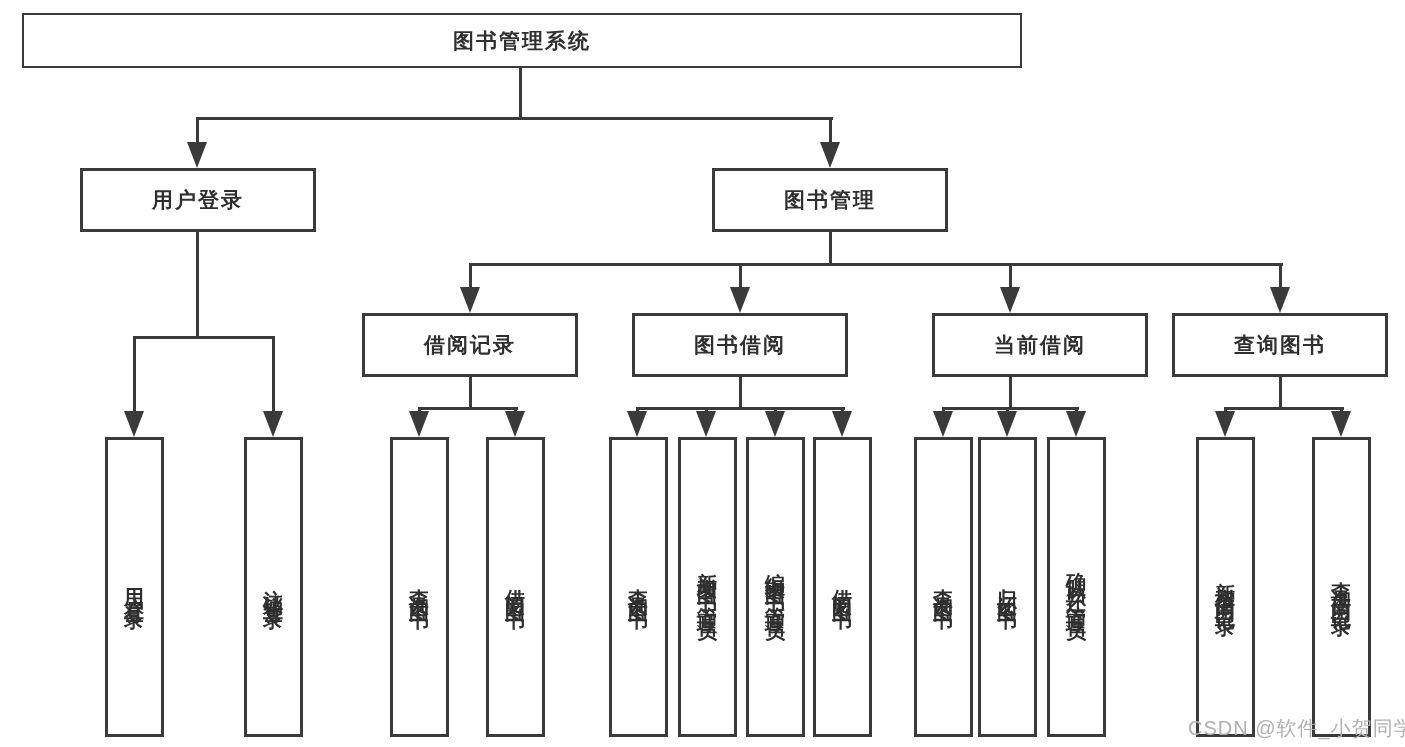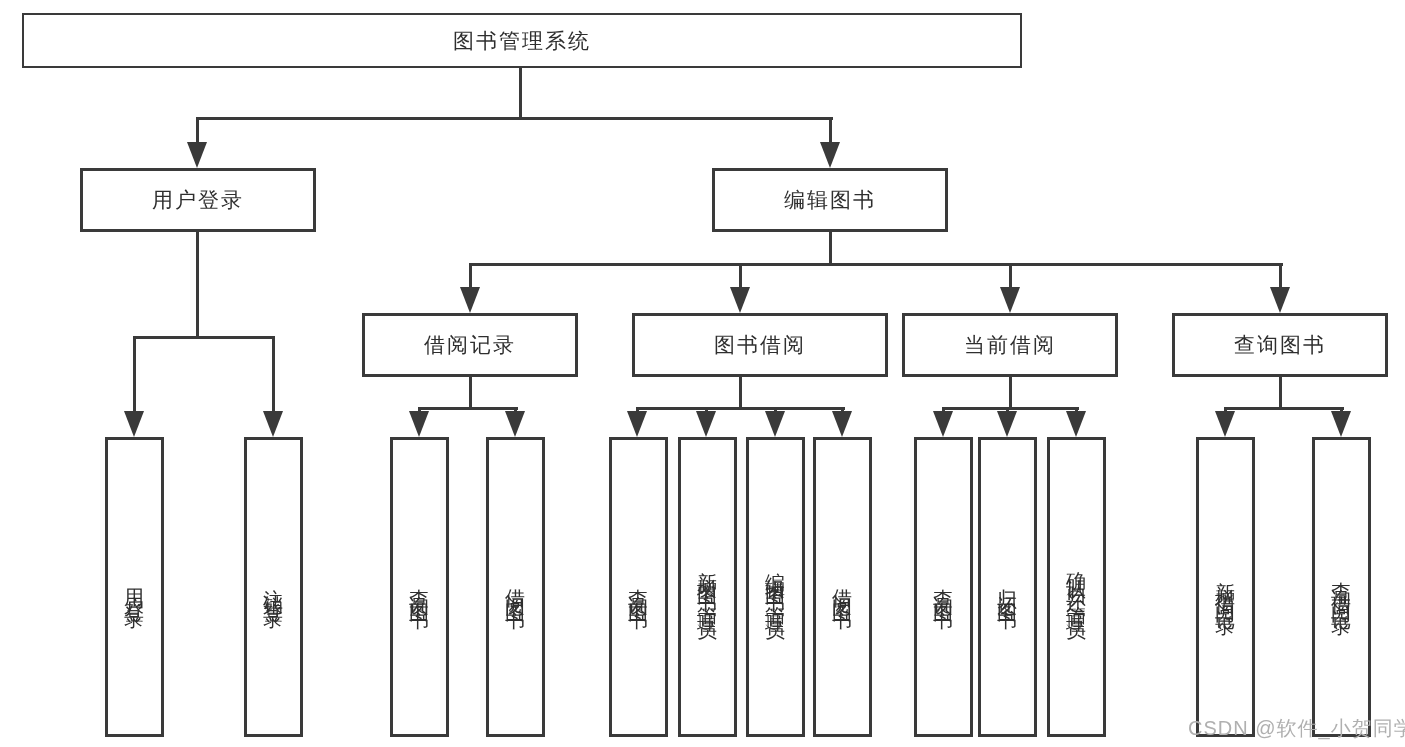--- a/index.html
+++ b/index.html
@@ -2,21 +2,21 @@
 <html><head>
 <meta charset="utf-8">
 <style>
   html,body{margin:0;padding:0;background:#ffffff;}
   #canvas{
     position:relative;width:1405px;height:747px;background:#ffffff;overflow:hidden;
     font-family:"Liberation Sans","DejaVu Sans",sans-serif;
   }
   .box{
     position:absolute;box-sizing:border-box;background:#ffffff;
-    border:3px solid #3a3a3a;display:flex;align-items:center;justify-content:center;
+    border:3px solid #3a3a3a;display:flex;align-items:center;justify-content:center;font-weight:bold;
   }
   .root{border-width:2px;}
   .hlabel{font-size:21px;color:#2f2f2f;letter-spacing:2px;white-space:nowrap;}
   .vlabel{
     writing-mode:vertical-rl;text-orientation:mixed;
     font-size:20px;color:#2f2f2f;letter-spacing:7px;line-height:1;white-space:nowrap;
   }
   .line{position:absolute;background:#3a3a3a;}
   .arrow{
     position:absolute;width:0;height:0;
@@ -35,32 +35,32 @@
 
   <div class="box root" style="left:22px;top:13px;width:1000px;height:55px;">
     <span class="hlabel">图书管理系统</span>
   </div>
 
   <div class="box" style="left:80px;top:168px;width:236px;height:64px;">
     <span class="hlabel">用户登录</span>
   </div>
 
   <div class="box" style="left:712px;top:168px;width:236px;height:64px;">
-    <span class="hlabel">编辑图书</span>
+    <span class="hlabel">图书管理</span>
   </div>
 
   <div class="box" style="left:362px;top:313px;width:216px;height:64px;">
     <span class="hlabel">借阅记录</span>
   </div>
 
-  <div class="box" style="left:632px;top:313px;width:256px;height:64px;">
+  <div class="box" style="left:632px;top:313px;width:216px;height:64px;">
     <span class="hlabel">图书借阅</span>
   </div>
 
-  <div class="box" style="left:902px;top:313px;width:216px;height:64px;">
+  <div class="box" style="left:932px;top:313px;width:216px;height:64px;">
     <span class="hlabel">当前借阅</span>
   </div>
 
   <div class="box" style="left:1172px;top:313px;width:216px;height:64px;">
     <span class="hlabel">查询图书</span>
   </div>
 
   <div class="box" style="left:105px;top:437px;width:59px;height:300px;">
     <span class="vlabel">用户登录</span>
   </div>

